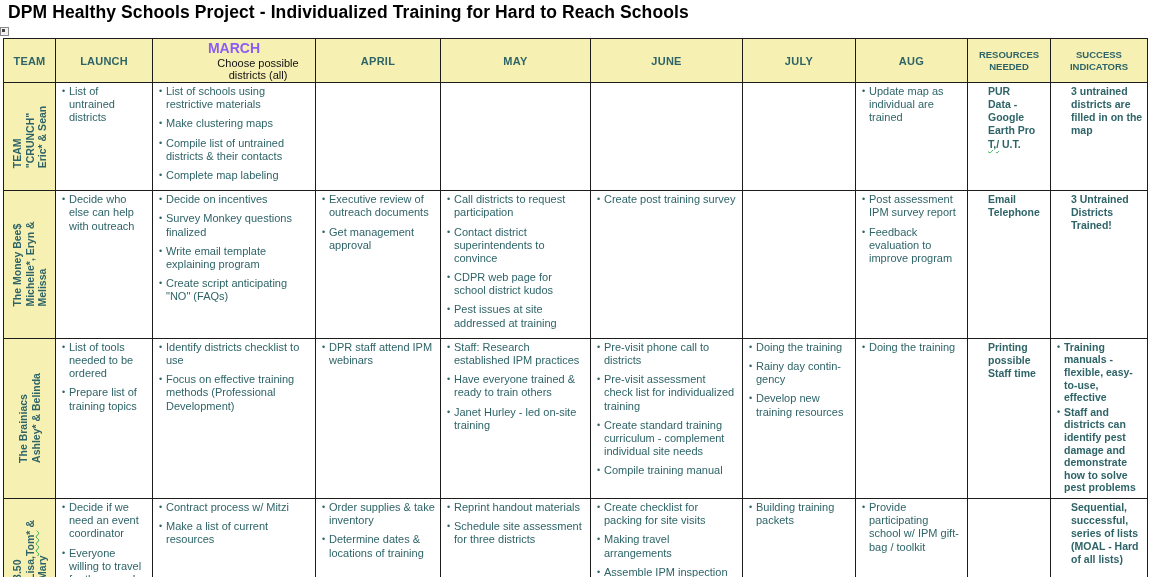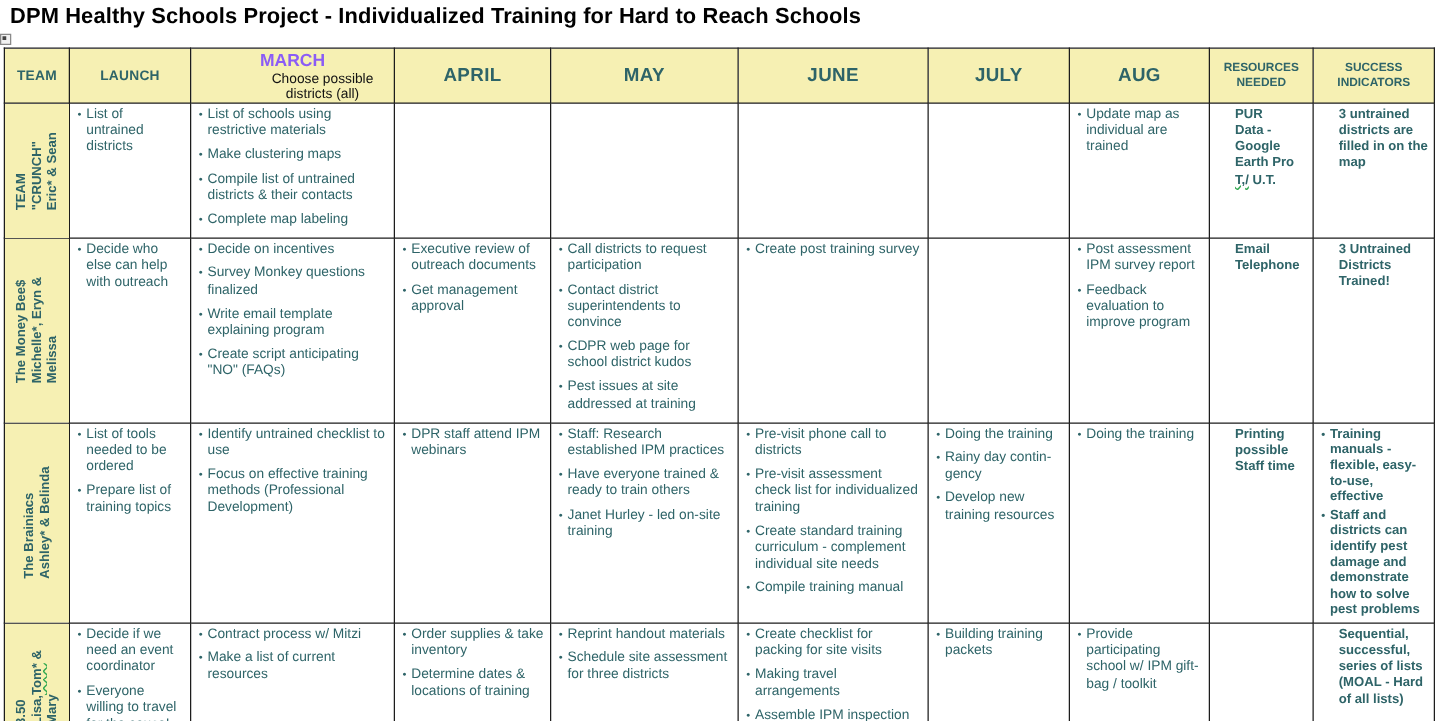--- a/index.html
+++ b/index.html
@@ -55,21 +55,21 @@
 
   th {
     background: #f6f0b3;
     vertical-align: middle;
     text-align: center;
     color: #2e6468;
     font-weight: bold;
     padding: 1px 2px;
   }
   .h-small { font-size: 11px; letter-spacing: 0.2px; }
-  .h-month { font-size: 15px; letter-spacing: 0.3px; }
+  .h-month { font-size: 11px; letter-spacing: 0.3px; }
   .h-tiny  { font-size: 9.5px; line-height: 1.25; }
   .h-march-main { font-size: 14px; font-weight: bold; color: #8b5cf6; }
   .h-march-sub  { font-size: 11px; font-weight: normal; color: #111; margin-top: 1px; margin-left: 48px; }
 
   td.team {
     background: #f6f0b3;
     position: relative;
     vertical-align: middle;
     padding: 0;
   }
@@ -335,21 +335,21 @@
               <div class="bullet-item">
                 <span class="dot">•</span>
                 <span class="btxt">Prepare list of training topics</span>
               </div>
             </div>
           </td>
       <td>
             <div class="cell-content">
               <div class="bullet-item">
                 <span class="dot">•</span>
-                <span class="btxt">Identify untrained checklist to use</span>
+                <span class="btxt">Identify districts checklist to use</span>
               </div>
               <div class="bullet-item">
                 <span class="dot">•</span>
                 <span class="btxt">Focus on effective training methods (Professional Development)</span>
               </div>
             </div>
           </td>
       <td>
             <div class="cell-content">
               <div class="bullet-item">

